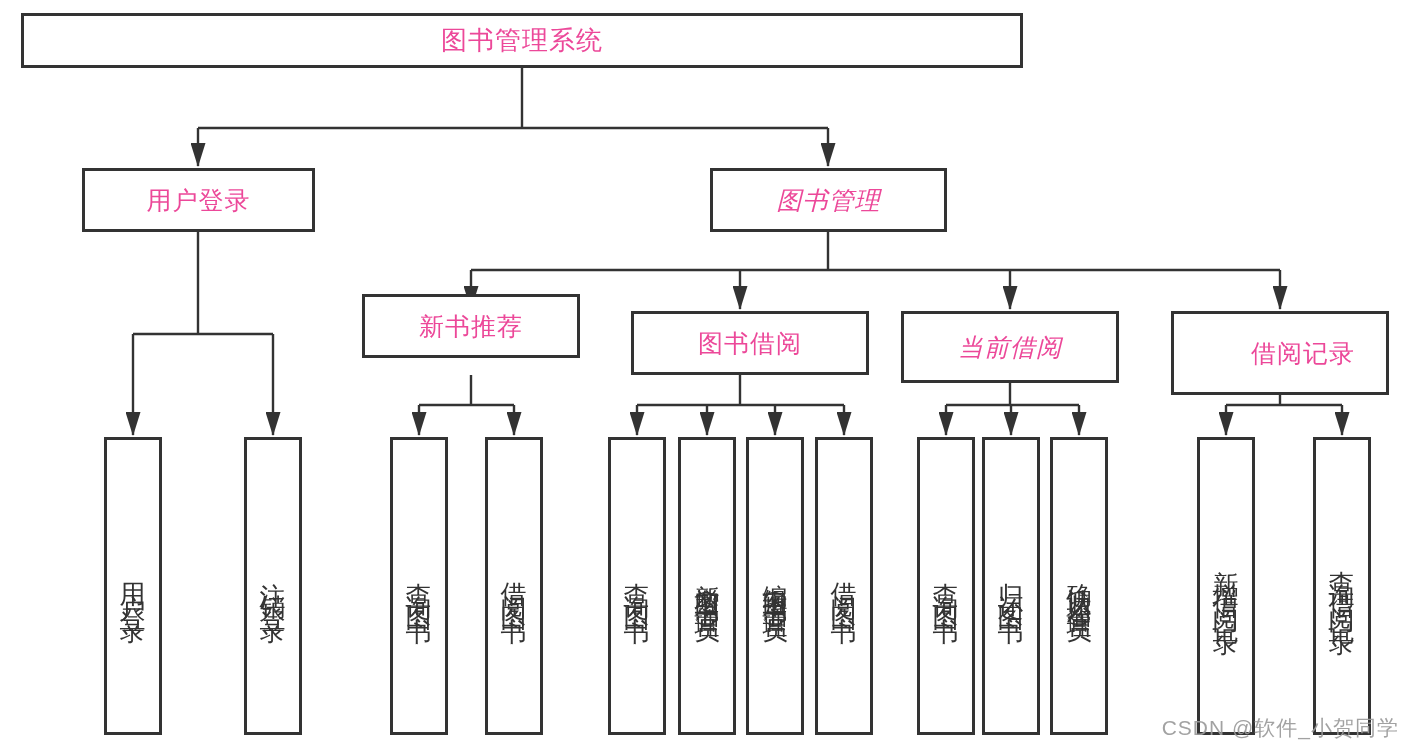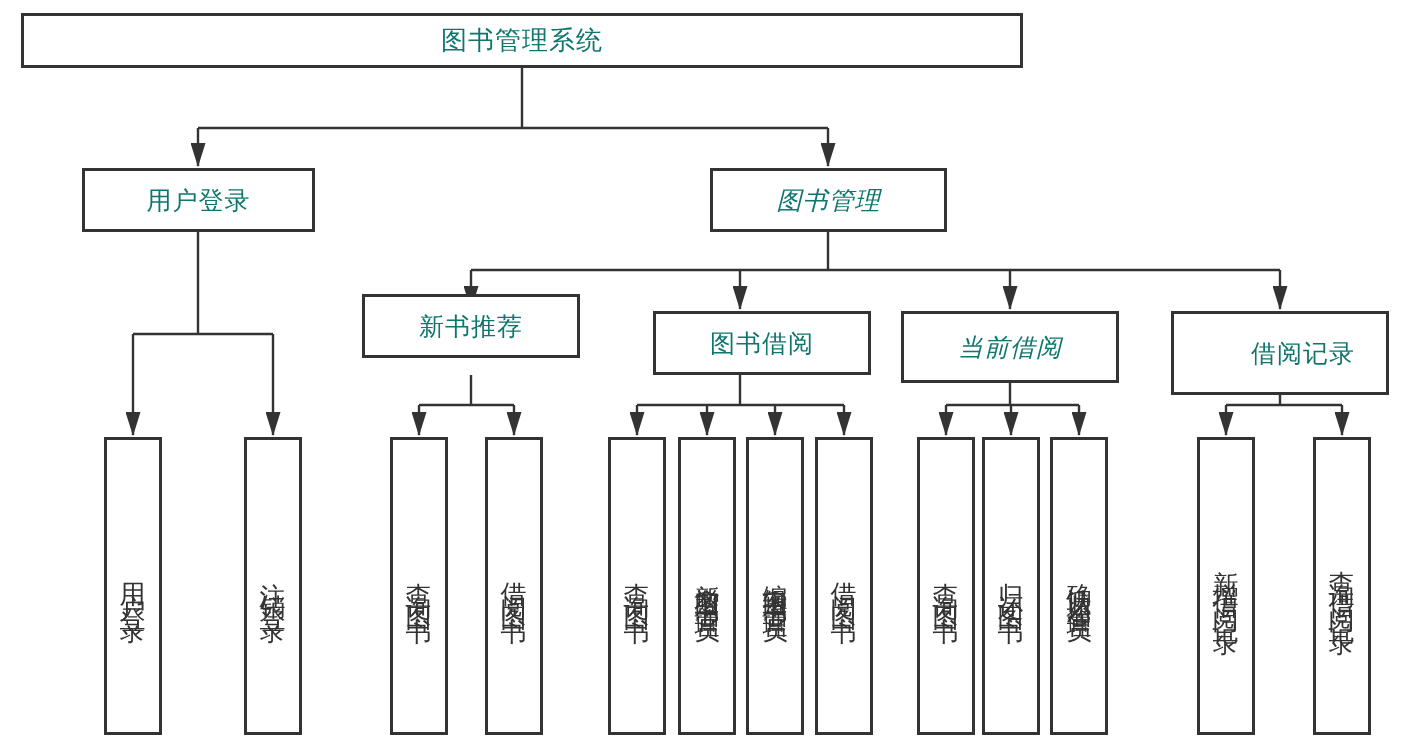--- a/index.html
+++ b/index.html
@@ -5,21 +5,21 @@
   html,body{margin:0;padding:0;background:#ffffff;}
   .stage{
     position:relative;width:1405px;height:747px;background:#ffffff;overflow:hidden;
     font-family:"Liberation Sans","DejaVu Sans",sans-serif;color:#333333;
   }
   .wires{position:absolute;left:0;top:0;}
   .wire{stroke:#333333;stroke-width:2.4;fill:none;}
   .node{
     position:absolute;box-sizing:border-box;border:3px solid #333333;background:#ffffff;
     display:flex;align-items:center;justify-content:center;
-    font-size:25px;letter-spacing:1px;color:#0f766e;white-space:nowrap;
+    font-size:25px;letter-spacing:1px;color:#ec4899;white-space:nowrap;
   }
   .node.root{font-size:26px;}
   .leaf{
     position:absolute;box-sizing:border-box;border:3px solid #333333;background:#ffffff;
     width:58px;height:298px;top:437px;
     display:flex;align-items:center;justify-content:center;
   }
   .vtext{
     writing-mode:vertical-rl;text-orientation:mixed;
     font-size:26px;letter-spacing:12px;color:#333333;line-height:1;
@@ -83,21 +83,21 @@
   <div class="node" style="left:82px;top:168px;width:233px;height:64px;">
     <span>用户登录</span>
   </div>
   <div class="node" style="left:710px;top:168px;width:237px;height:64px;font-style:italic;">
     <span>图书管理</span>
   </div>
 
   <div class="node" style="left:362px;top:294px;width:218px;height:64px;">
     <span>新书推荐</span>
   </div>
-  <div class="node" style="left:653px;top:311px;width:218px;height:64px;">
+  <div class="node" style="left:631px;top:311px;width:238px;height:64px;">
     <span>图书借阅</span>
   </div>
   <div class="node" style="left:901px;top:311px;width:218px;height:72px;font-style:italic;">
     <span>当前借阅</span>
   </div>
   <div class="node" style="left:1171px;top:311px;width:218px;height:84px;padding-left:46px;">
     <span>借阅记录</span>
   </div>
 
   <div class="leaf" style="left:104px;">
@@ -137,14 +137,15 @@
     <span class="vtext tight">确认归还（管理员）</span>
   </div>
 
   <div class="leaf" style="left:1197px;">
     <span class="vtext">新增借阅记录</span>
   </div>
   <div class="leaf" style="left:1313px;">
     <span class="vtext">查询借阅记录</span>
   </div>
 
+  <div class="watermark">CSDN @软件_小贺同学</div>
 
 </div>
 
 </body></html>

